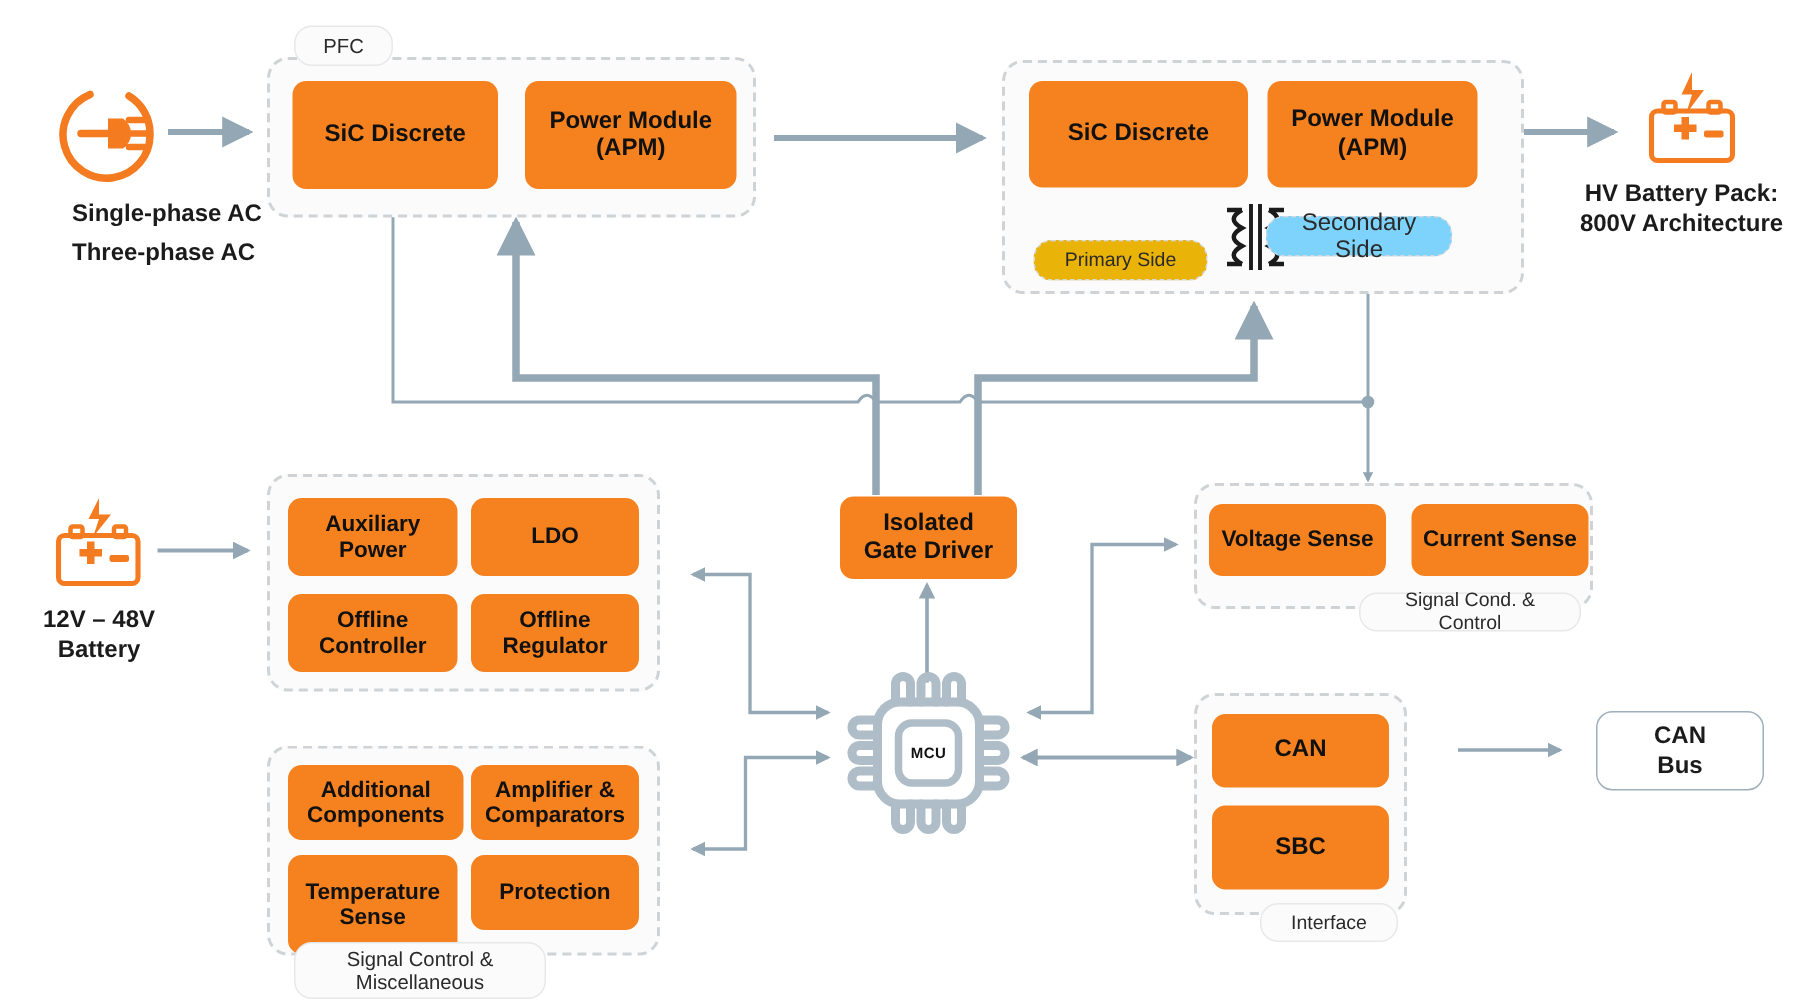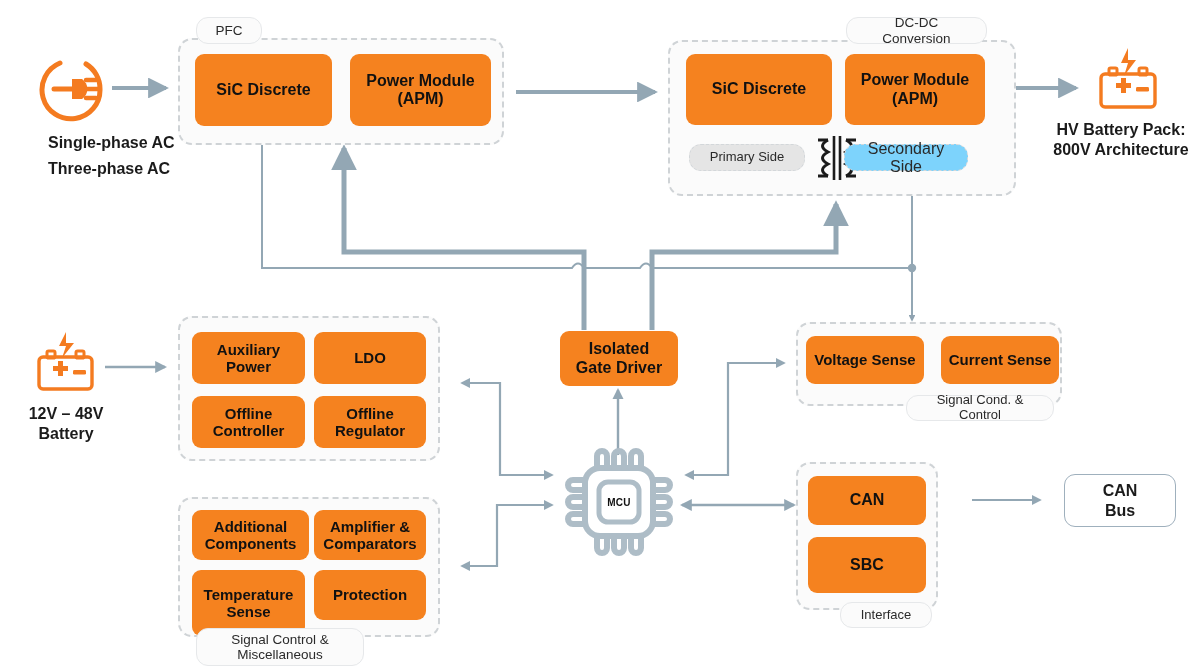--- a/index.html
+++ b/index.html
@@ -102,30 +102,29 @@
   <div class="pill" style="left:196px;top:17px;width:66px;height:27px;">PFC</div>
   <div class="obox" style="left:195px;top:54px;width:137px;height:72px;">
     <span>SiC Discrete</span>
   </div>
   <div class="obox" style="left:350px;top:54px;width:141px;height:72px;white-space:pre-line;">
     <span style="white-space:pre-line;">Power Module
 (APM)</span>
   </div>
 
   <div class="group-box" style="left:668px;top:40px;width:348px;height:156px;"></div>
-  <div class="pill" style="left:846px;top:17px;width:141px;height:27px;">DC-DC Conversion</div>
   <div class="obox" style="left:686px;top:54px;width:146px;height:71px;">
     <span>SiC Discrete</span>
   </div>
   <div class="obox" style="left:845px;top:54px;width:140px;height:71px;">
     <span style="white-space:pre-line;">Power Module
 (APM)</span>
   </div>
-  <div class="pill" style="left:689px;top:144px;width:116px;height:27px;border-style:dashed;border-color:#d3d7da;
-              background:#e5e5e5;font-size:13px;">Primary Side</div>
+  <div class="pill" style="left:689px;top:160px;width:116px;height:27px;border-style:dashed;border-color:#d3d7da;
+              background:#eab308;font-size:13px;">Primary Side</div>
   <div class="pill" style="left:844px;top:144px;width:124px;height:27px;border-style:dashed;border-color:#d3d7da;
               background:#7dd3fc;font-size:16px;">Secondary Side</div>
   <div class="icon" style="left:810px;top:132px;width:54px;height:52px;">
     <svg viewBox="0 0 54 52" width="54" height="52" xmlns="http://www.w3.org/2000/svg">
       <path d="M8 8 h10 M8 44 h10" stroke="#1b1b1b" stroke-width="3" fill="none" stroke-linecap="butt"></path>
       <path d="M18 8 q -11 6 0 12 q -11 6 0 12 q -11 6 0 12" fill="none" stroke="#1b1b1b" stroke-width="3"></path>
       <path d="M46 8 h-10 M46 44 h-10" stroke="#1b1b1b" stroke-width="3" fill="none"></path>
       <path d="M36 8 q 11 6 0 12 q 11 6 0 12 q 11 6 0 12" fill="none" stroke="#1b1b1b" stroke-width="3"></path>
       <path d="M24 4 V48 M30 4 V48" stroke="#1b1b1b" stroke-width="2.6" fill="none"></path>
     </svg>

